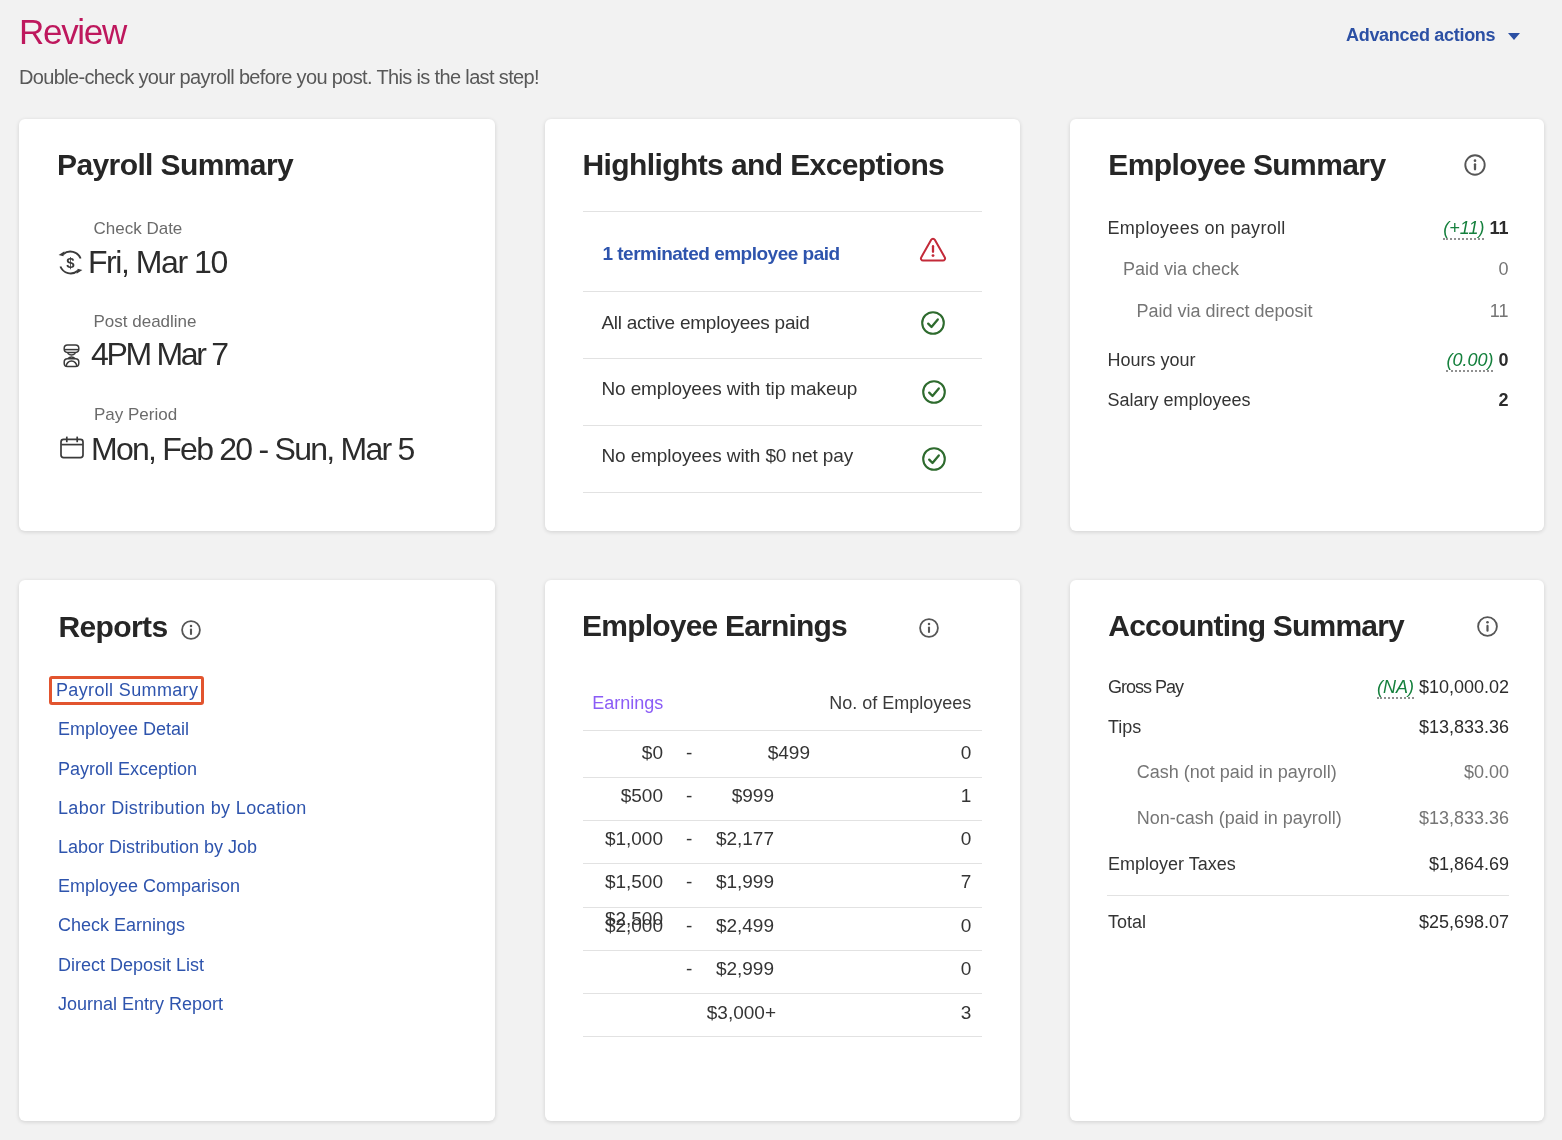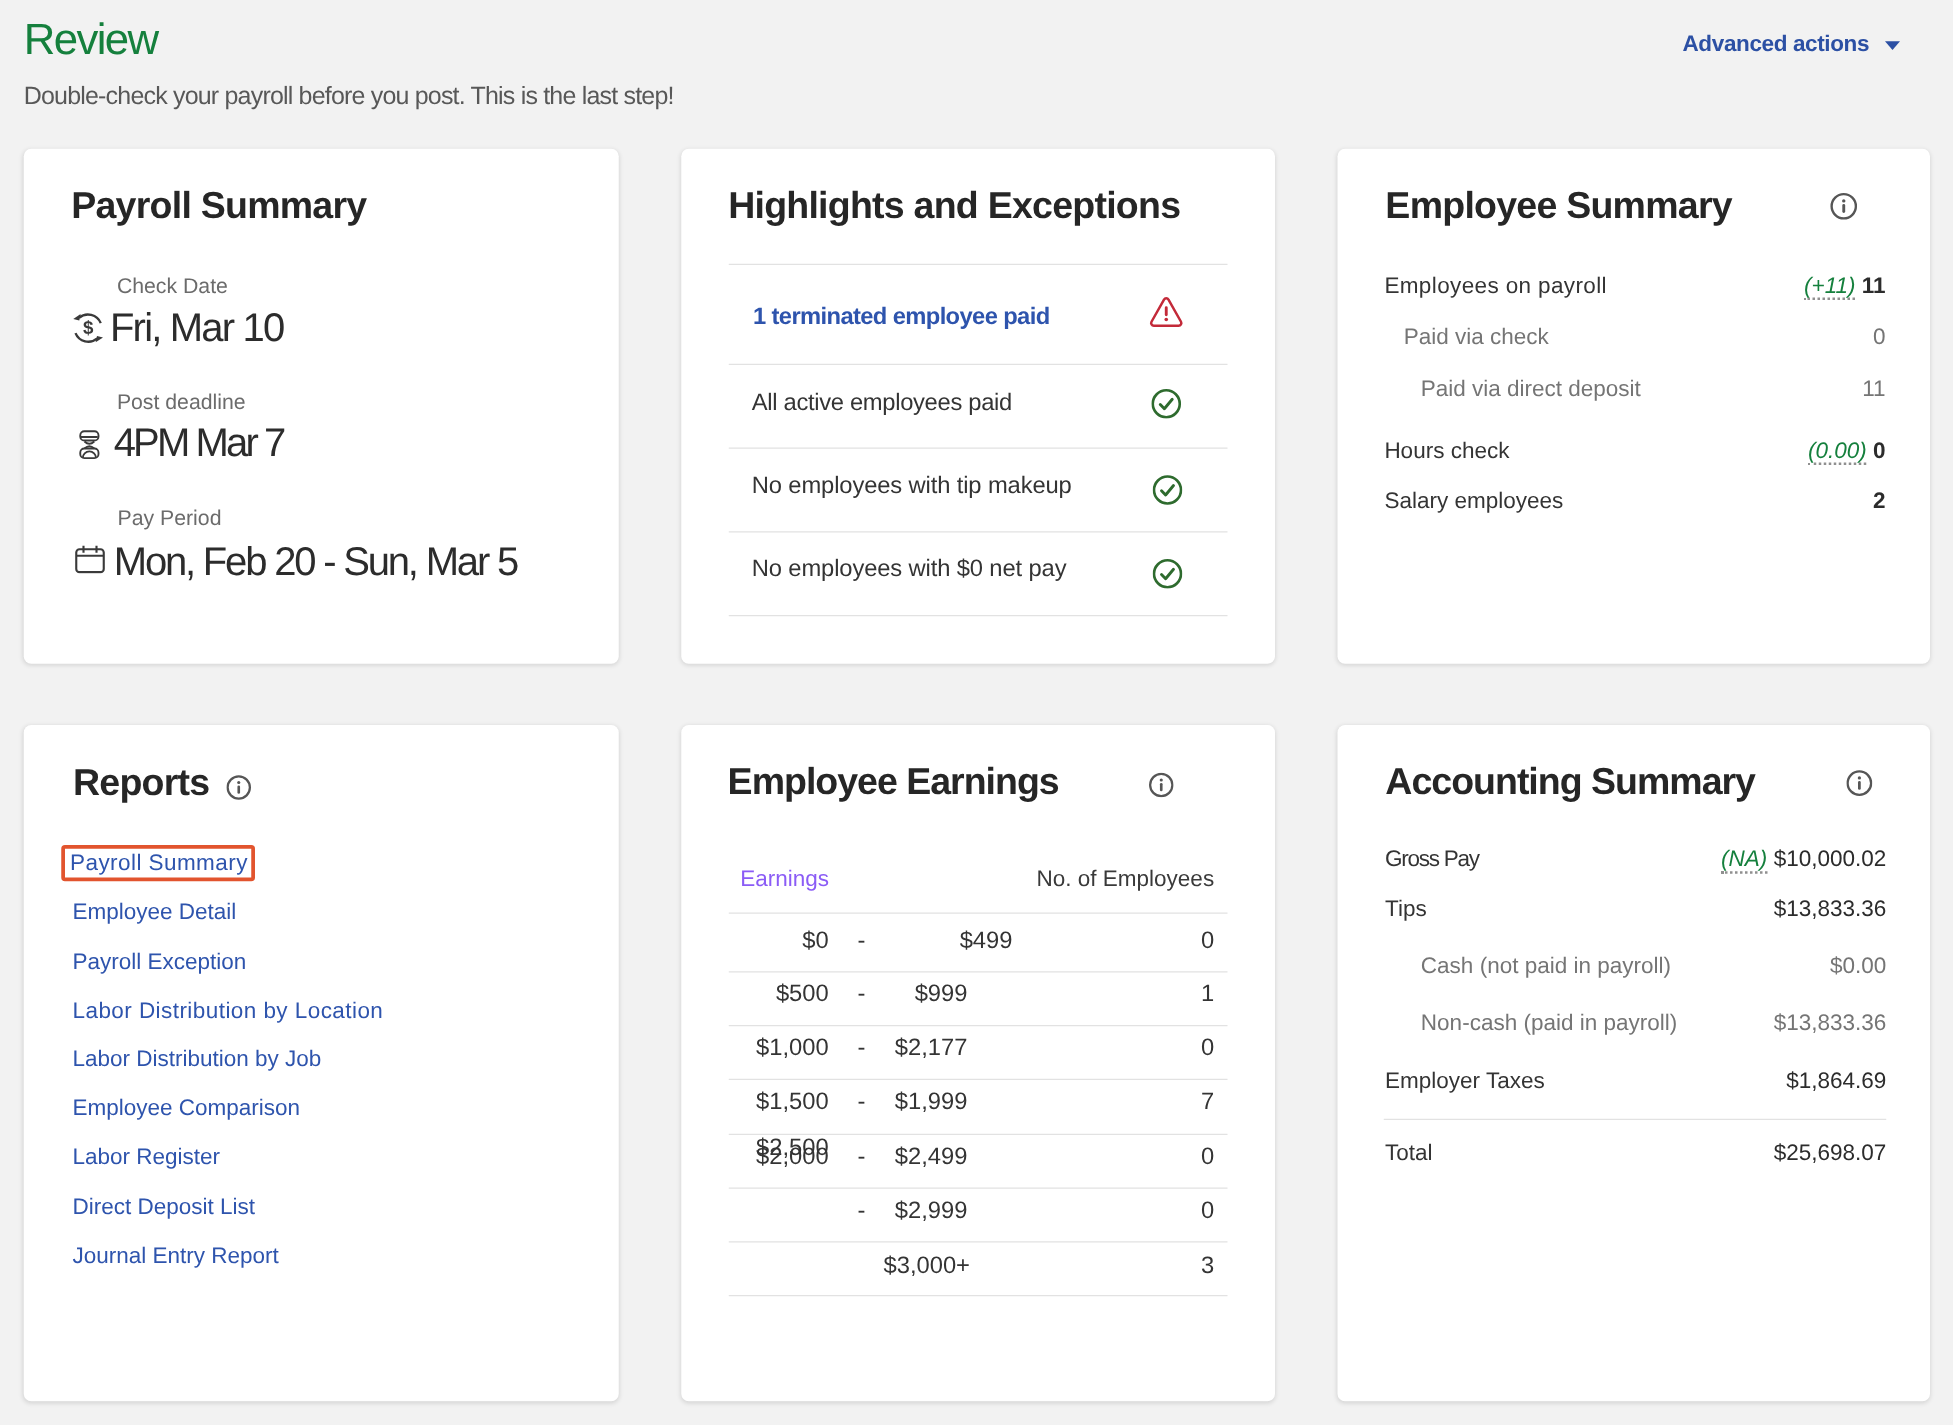--- a/index.html
+++ b/index.html
@@ -16,21 +16,21 @@
   .body18{font-size:18px;color:#343434;}
   .body19{font-size:19px;color:#343434;}
   .gr{color:#757575;}
   .it{font-style:italic;color:#15803d;}
   .dot{border-bottom:2px dotted #909090;padding-bottom:0px;}
   svg{position:absolute;display:block;}
 </style>
 </head>
 <body>
 
-<div class="t" id="rv" style="left:19px;top:14px;font-size:35px;color:#15803d;letter-spacing:-1.3px;">Review</div>
+<div class="t" id="rv" style="left:19px;top:14px;font-size:35px;color:#be185d;letter-spacing:-1.3px;">Review</div>
 <div class="t" id="sub" style="left:19px;top:67px;font-size:20px;color:#585858;letter-spacing:-0.65px;">Double-check your payroll before you post. This is the last step!</div>
 <div class="t b" id="aa" style="left:1346px;top:26px;font-size:18px;color:#2c50a4;letter-spacing:-0.3px;">Advanced actions</div>
 <div style="position:absolute;left:1508px;top:33px;width:0;height:0;border-left:6.5px solid transparent;border-right:6.5px solid transparent;border-top:7px solid #2c50a4;"></div>
 
 <div class="card" style="left:19px;top:119px;width:476px;height:412px;"></div>
 <div class="card" style="left:545px;top:119px;width:475px;height:412px;"></div>
 <div class="card" style="left:1070px;top:119px;width:474px;height:412px;"></div>
 <div class="card" style="left:19px;top:580px;width:476px;height:541px;"></div>
 <div class="card" style="left:545px;top:580px;width:475px;height:541px;"></div>
 <div class="card" style="left:1070px;top:580px;width:474px;height:541px;"></div>
@@ -103,39 +103,39 @@
   <circle cx="11" cy="11" r="9.7" fill="none" stroke="#565656" stroke-width="1.9"></circle>
   <circle cx="11" cy="6.7" r="1.35" fill="#565656"></circle>
   <rect x="9.85" y="9.2" width="2.3" height="7.2" rx="1.15" fill="#565656"></rect>
 </svg>
 <div class="t body18" id="e1" style="left:1107.5px;top:219.2px;letter-spacing:0.3px;">Employees on payroll</div>
 <div class="t body18" style="right:53.5px;top:219.2px;"><span class="it"><span class="dot">(+11)</span></span>&nbsp;<span class="b" style="color:#2c2c2c;">11</span></div>
 <div class="t body18 gr" style="left:1123px;top:260.2px;">Paid via check</div>
 <div class="t body18 gr" style="right:53.5px;top:260.2px;">0</div>
 <div class="t body18 gr" style="left:1136.5px;top:302.4px;">Paid via direct deposit</div>
 <div class="t body18 gr" style="right:53.5px;top:302.4px;">11</div>
-<div class="t body18" style="left:1107.5px;top:350.8px;">Hours check</div>
+<div class="t body18" style="left:1107.5px;top:350.8px;">Hours your</div>
 <div class="t body18" style="right:53.5px;top:350.8px;"><span class="it"><span class="dot">(0.00)</span></span>&nbsp;<span class="b" style="color:#2c2c2c;">0</span></div>
 <div class="t body18" style="left:1107.5px;top:391.3px;">Salary employees</div>
 <div class="t body18 b" style="right:53.5px;top:391.3px;color:#2c2c2c;">2</div>
 
 <div class="t ttl" id="t4" style="left:58.4px;top:611.5px;">Reports</div>
 <svg style="left:181px;top:620.4px;" width="20" height="20" viewBox="0 0 20 20">
   <circle cx="10" cy="10" r="8.9" fill="none" stroke="#565656" stroke-width="1.8"></circle>
   <circle cx="10" cy="6" r="1.25" fill="#565656"></circle>
   <rect x="8.95" y="8.4" width="2.1" height="6.6" rx="1.05" fill="#565656"></rect>
 </svg>
 <div style="position:absolute;left:49px;top:676px;width:155px;height:29px;border:3.3px solid #e2542e;border-radius:3px;box-sizing:border-box;"></div>
 <div class="t lnk" id="l1" style="left:56px;top:681.2px;letter-spacing:0.35px;">Payroll Summary</div>
 <div class="t lnk" style="left:58px;top:720.4px;">Employee Detail</div>
 <div class="t lnk" style="left:58px;top:759.6px;">Payroll Exception</div>
 <div class="t lnk" id="l4" style="left:58px;top:798.8px;letter-spacing:0.35px;">Labor Distribution by Location</div>
 <div class="t lnk" style="left:58px;top:838px;">Labor Distribution by Job</div>
 <div class="t lnk" style="left:58px;top:877.2px;">Employee Comparison</div>
-<div class="t lnk" style="left:58px;top:916.4px;">Labor Register</div>
+<div class="t lnk" style="left:58px;top:916.4px;">Check Earnings</div>
 <div class="t lnk" style="left:58px;top:955.6px;">Direct Deposit List</div>
 <div class="t lnk" style="left:58px;top:994.8px;">Journal Entry Report</div>
 
 <div class="t ttl" id="t5" style="left:582.1px;top:610.9px;letter-spacing:-0.8px;">Employee Earnings</div>
 <svg style="left:919px;top:618px;" width="20" height="20" viewBox="0 0 20 20">
   <circle cx="10" cy="10" r="8.9" fill="none" stroke="#565656" stroke-width="1.8"></circle>
   <circle cx="10" cy="6" r="1.25" fill="#565656"></circle>
   <rect x="8.95" y="8.4" width="2.1" height="6.6" rx="1.05" fill="#565656"></rect>
 </svg>
 <div class="t body18" id="eh1" style="left:592.2px;top:693.7px;color:#8b5cf6;">Earnings</div>

